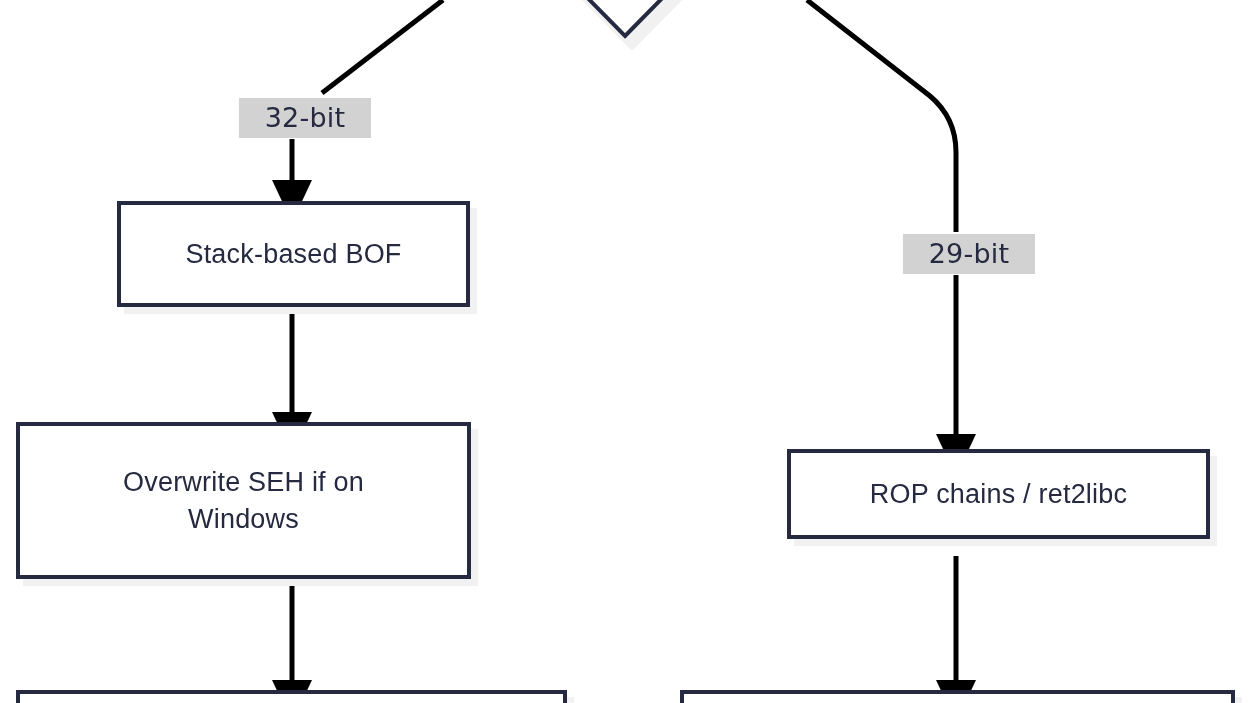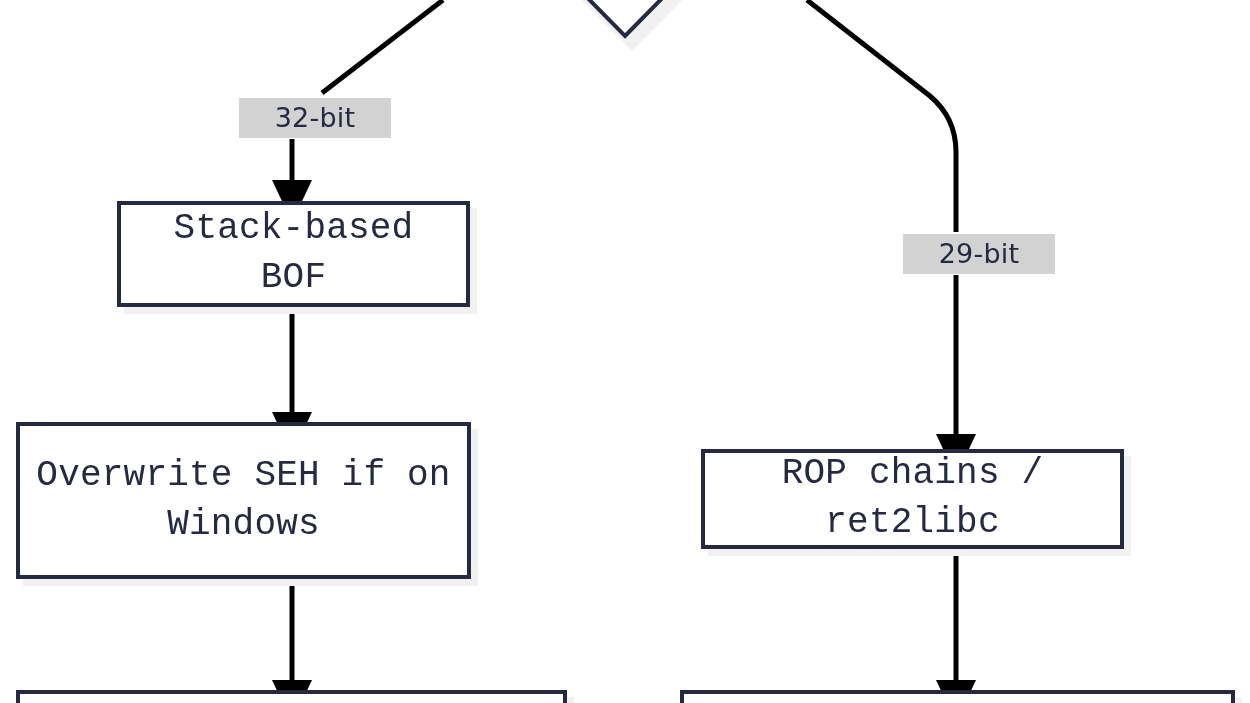--- a/index.html
+++ b/index.html
@@ -29,39 +29,39 @@
     position: absolute;
     box-sizing: border-box;
     background: #ffffff;
     border: 4px solid #252a40;
     box-shadow: 7px 7px 0 0 #f1f1f1;
     display: flex;
     align-items: center;
     justify-content: center;
     text-align: center;
     color: #252a40;
-    font-family: Liberation Mono, monospace;
-    font-size: 36px;
+    font-family: Liberation Sans, sans-serif;
+    font-size: 27px;
     line-height: 1.35;
     letter-spacing: 0.2px;
   }
   .node-text {
     display: block;
     white-space: pre-line;
     padding: 0 10px;
   }
   .edge-label {
     position: absolute;
     background: #d2d2d2;
     color: #252a40;
     font-family: "DejaVu Sans", sans-serif;
     font-size: 27px;
     line-height: 40px;
     letter-spacing: 0.2px;
-    padding: 0 24px;
+    padding: 0 14px;
     white-space: nowrap;
     text-align: center;
   }
 </style>
 </head>
 <body>
 
 <div id="canvas">
 
   <svg id="edge-layer" viewBox="0 0 1250 703" width="1250" height="703" xmlns="http://www.w3.org/2000/svg">
@@ -97,21 +97,21 @@
 
   <div class="node" style="left:117px; top:201px; width:353px; height:106px;">
     <span class="node-text">Stack-based BOF</span>
   </div>
 
   <div class="node" style="left:16px; top:422px; width:455px; height:157px;">
     <span class="node-text">Overwrite SEH if on
 Windows</span>
   </div>
 
-  <div class="node" style="left:701px; top:449px; width:423px; height:100px;">
+  <div class="node" style="left:787px; top:449px; width:423px; height:90px;">
     <span class="node-text">ROP chains / ret2libc</span>
   </div>
 
   <div class="node" style="left:16px; top:690px; width:551px; height:120px;">
     <span class="node-text"></span>
   </div>
 
   <div class="node" style="left:680px; top:690px; width:555px; height:120px;">
     <span class="node-text"></span>
   </div>

